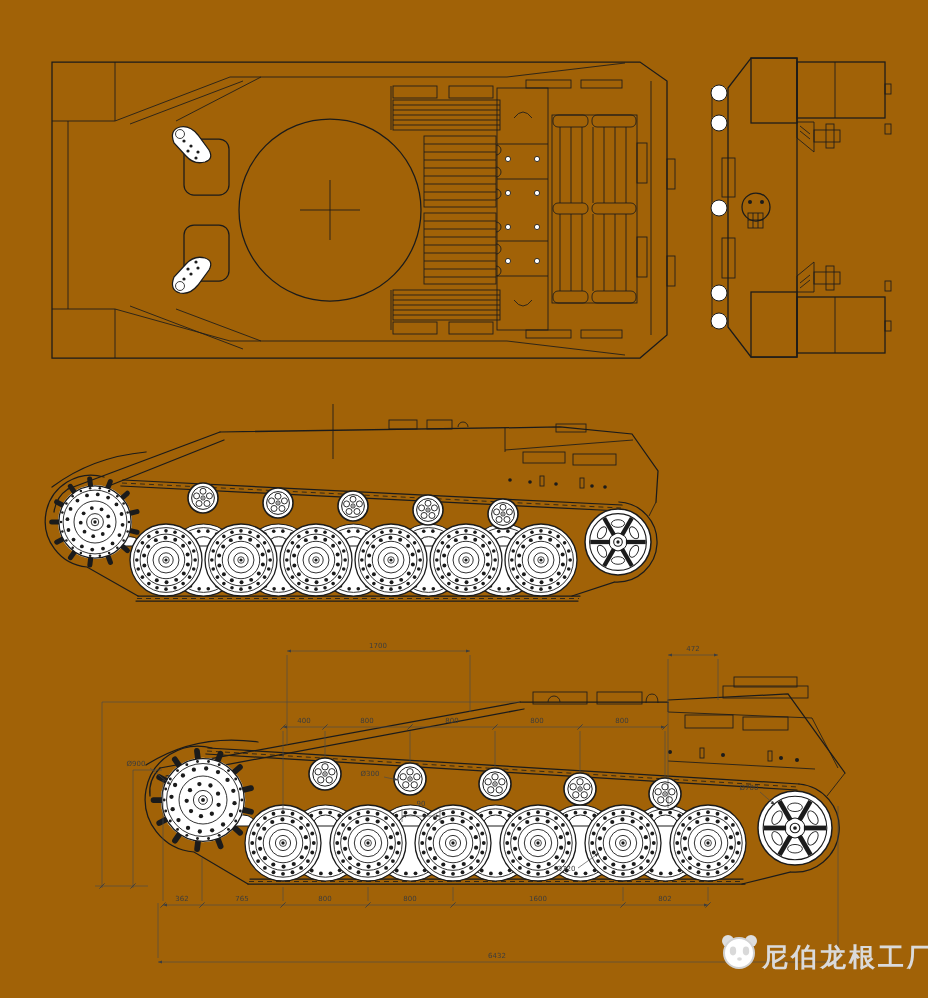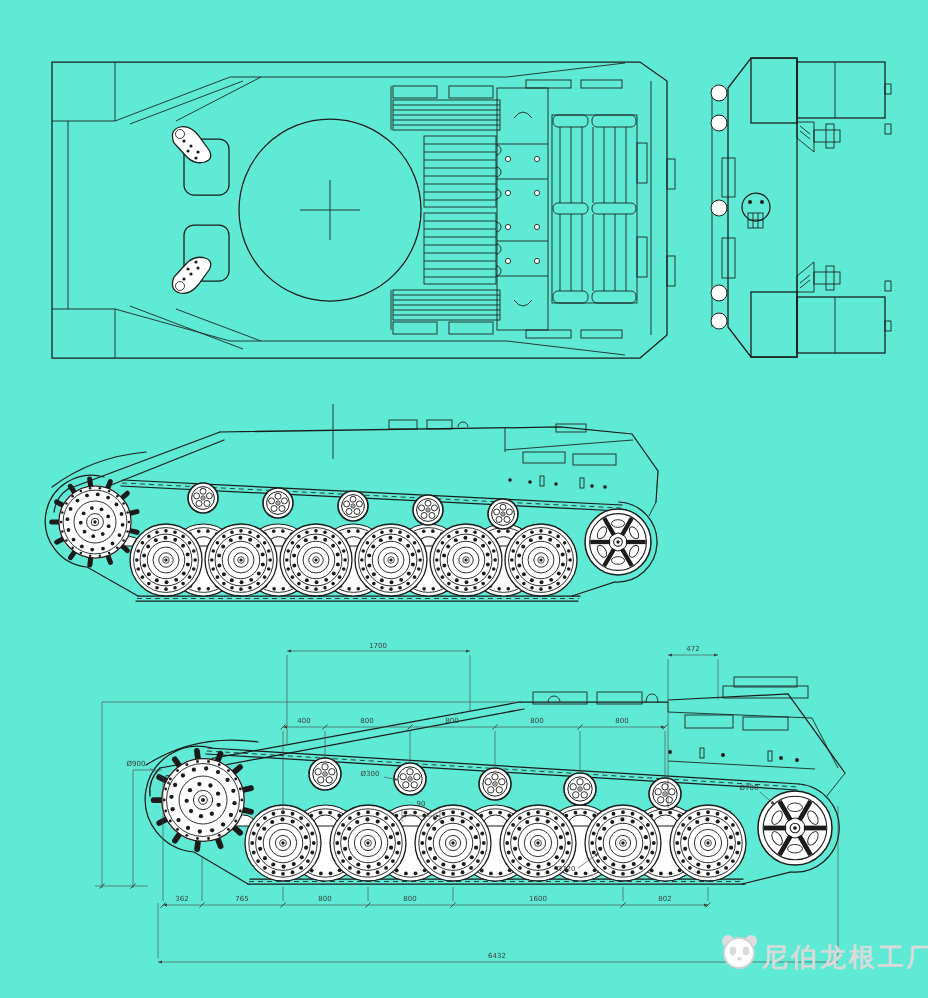--- a/index.html
+++ b/index.html
@@ -1,16 +1,16 @@
 <!DOCTYPE html>
 <html><head>
 <meta charset="utf-8">
 <style>
   html,body{margin:0;padding:0;background:#fff;}
-  #stage{position:relative;width:928px;height:998px;background:#5eead4;overflow:hidden;}
+  #stage{position:relative;width:928px;height:998px;background:#a16207;overflow:hidden;}
   svg{position:absolute;left:0;top:0;}
   .s1{stroke:#1b1b1b;stroke-width:1.25;fill:none;stroke-linecap:round;}
   .s0{stroke:#1b1b1b;stroke-width:0.85;fill:none;}
   .sf{stroke:#1b1b1b;stroke-width:1.25;fill:#fff;}
   .dash{stroke:#1b1b1b;stroke-width:0.8;fill:none;stroke-dasharray:5 4;}
   .dim{stroke:#4a4a4a;stroke-width:0.65;fill:none;}
   .dimtxt{font-family:"DejaVu Sans",sans-serif;font-size:7px;fill:#3d3d3d;text-anchor:middle;}
   .wmtxt{font-family:"DejaVu Sans",sans-serif;font-size:26px;font-weight:bold;fill:#dadada;letter-spacing:3px;}
 </style>
 </head>

